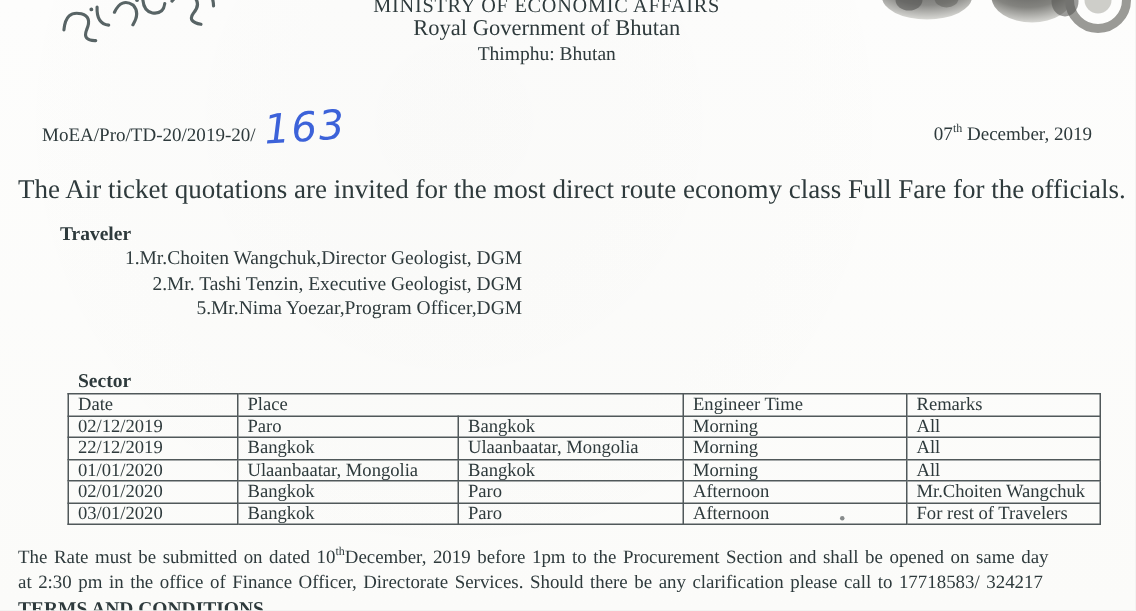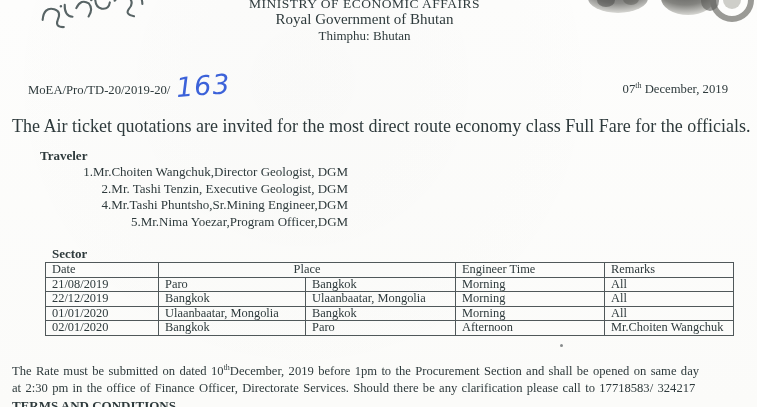--- a/index.html
+++ b/index.html
@@ -32,21 +32,21 @@
   .traveler-heading { top:148px; left:40px; }
   .traveler-list { top:164px; left:67px; list-style:none; margin:0; padding:0;text-align:right; }
   .traveler-list li { height:16.6px; line-height:16.6px; font-size:13px; white-space:nowrap; }
   .tnum { display:inline-block; width:26px; }
   .sector-heading { top:246px; left:52px; }
   table.sector { top:262px; left:45px; border-collapse:collapse; table-layout:fixed; width:688px; }
   table.sector td {
     border:1px solid #50585a; font-size:12.4px; line-height:13px;
     height:13.5px; padding:0 6px; overflow:hidden; white-space:nowrap;
   }
-  td.place-head { text-align:center; }
+  td.place-head { }
   .footer-line { left:12px; font-size:12.6px; white-space:nowrap; word-spacing:1.2px; }
   .fl1 { top:364px; }
   .fl2 { top:381px; }
   .terms { top:398px; left:12px; font-weight:bold; font-size:13px; white-space:nowrap; }
   .scan-dot { top:344px; left:560px; width:3px; height:3px; background:#6a6f70; border-radius:50%; opacity:.8; }
   svg { display:block; }
 </style>
 </head>
 <body>
 
@@ -110,42 +110,41 @@
   <div class="abs refline">MoEA/Pro/TD-20/2019-20/</div>
   <div class="abs handwritten">163</div>
   <div class="abs docdate"><span>07</span><sup>th</sup><span> December, 2019</span></div>
 
   <div class="abs intro">The Air ticket quotations are invited for the most direct route economy class Full Fare for the officials.</div>
 
   <div class="abs heading traveler-heading">Traveler</div>
   <ol class="abs traveler-list">
     <li><span class="tnum">1.</span><span>Mr.Choiten Wangchuk,Director Geologist, DGM</span></li>
     <li><span class="tnum">2.</span><span>Mr. Tashi Tenzin, Executive Geologist, DGM</span></li>
-    <li><span class="tnum">4.</span><span>Mr.Tashi Phuntsho,Sr.Mining Engineer,DGM</span></li>
     <li><span class="tnum">5.</span><span>Mr.Nima Yoezar,Program Officer,DGM</span></li>
   </ol>
 
   <div class="abs heading sector-heading">Sector</div>
   <table class="abs sector">
     <colgroup>
         <col style="width:113px">
         <col style="width:147px">
         <col style="width:150px">
         <col style="width:149px">
         <col style="width:129px">
       </colgroup>
     <tbody>
       <tr>
         <td>Date</td>
         <td class="place-head" colspan="2">Place</td>
         <td>Engineer Time</td>
         <td>Remarks</td>
       </tr>
       <tr>
-        <td>21/08/2019</td>
+        <td>02/12/2019</td>
         <td>Paro</td>
         <td>Bangkok</td>
         <td>Morning</td>
         <td>All</td>
       </tr>
       <tr>
         <td>22/12/2019</td>
         <td>Bangkok</td>
         <td>Ulaanbaatar, Mongolia</td>
         <td>Morning</td>
@@ -158,20 +157,27 @@
         <td>Morning</td>
         <td>All</td>
       </tr>
       <tr>
         <td>02/01/2020</td>
         <td>Bangkok</td>
         <td>Paro</td>
         <td>Afternoon</td>
         <td>Mr.Choiten Wangchuk</td>
       </tr>
+      <tr>
+        <td>03/01/2020</td>
+        <td>Bangkok</td>
+        <td>Paro</td>
+        <td>Afternoon</td>
+        <td>For rest of Travelers</td>
+      </tr>
     </tbody>
   </table>
   <div class="abs scan-dot"></div>
 
   <div class="abs footer-line fl1"><span>The Rate must be submitted on dated 10</span><sup>th</sup><span>December, 2019 before 1pm to the Procurement Section   and shall be opened on same day</span></div>
   <div class="abs footer-line fl2">at 2:30 pm in the office of Finance Officer, Directorate Services. Should there be any clarification please call to 17718583/ 324217</div>
   <div class="abs terms">TERMS AND CONDITIONS</div>
 
 </div>
 

